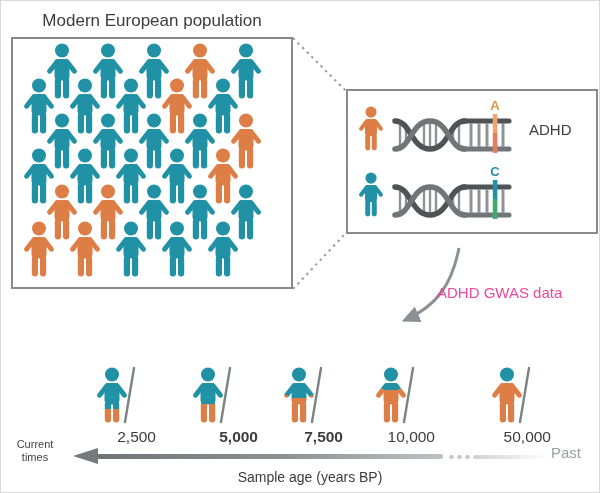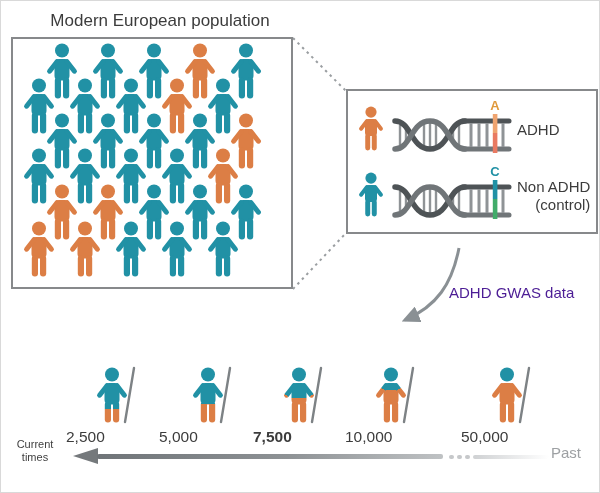--- a/index.html
+++ b/index.html
@@ -2,36 +2,36 @@
 <html><head>
 <meta charset="utf-8">
 <style>
   html,body{margin:0;padding:0;background:#ffffff;}
   .canvas{
     position:relative;width:598px;height:491px;background:#ffffff;
     border:1px solid #d9d9d9;overflow:hidden;
     font-family:"Liberation Sans", sans-serif;color:#3e3e3e;
   }
   .abs{position:absolute;}
-  .title{font-size:17px;color:#3c3c3c;text-align:center;line-height:1.25;padding-left:8px;}
+  .title{font-size:17px;color:#3c3c3c;text-align:center;line-height:1.25;}
   .left-title{left:0;top:9px;width:302px;}
   .right-title{left:352px;top:4px;width:240px;}
   .box{position:absolute;background:#ffffff;border:2px solid #87898b;box-sizing:border-box;}
   .pop-box{left:10px;top:36px;width:282px;height:252px;}
   .var-box{left:345px;top:88px;width:252px;height:145px;}
   .pop-person{position:absolute;width:42px;height:56px;}
   .overlay{position:absolute;left:0;top:0;pointer-events:none;}
   .var-row{position:absolute;left:0;width:100%;height:62px;display:flex;align-items:center;}
   .var-row .picon{margin-left:7px;flex:0 0 auto;}
   .var-row .dna{margin-left:4px;flex:0 0 auto;}
-  .var-label{margin-left:4px;font-size:15px;color:#3c3c3c;line-height:1.18;text-align:right;}
-  .gwas-label{left:448px;top:283px;width:150px;font-size:15px;color:#4c1d95;}
+  .var-label{margin-left:16px;font-size:15px;color:#3c3c3c;line-height:1.18;text-align:left;}
+  .gwas-label{left:436px;top:283px;width:150px;font-size:15px;color:#ec4899;}
   .study-heading{left:0;top:332px;width:598px;text-align:center;font-size:16px;letter-spacing:-0.2px;color:#3a3a3a;}
   .sample-fig{position:absolute;width:50px;height:60px;top:364px;}
-  .sample-label{position:absolute;top:427px;width:90px;text-align:left;font-size:15.5px;color:#3c3c3c;}
+  .sample-label{position:absolute;top:427px;width:90px;text-align:right;font-size:15.5px;color:#3c3c3c;}
   .tl-head{left:72px;top:447px;width:0;height:0;
     border-top:8px solid transparent;border-bottom:8px solid transparent;
     border-right:25px solid #75797c;}
   .tl-shaft{left:96px;top:453px;width:346px;height:5px;border-radius:2px;
     background:linear-gradient(to right,#6f7478,#8e9295 55%,#bfc2c4);}
   .tl-dot{top:453.5px;width:5px;height:4px;border-radius:2px;background:#c6c8ca;}
   .tl-light{left:472px;top:453.5px;width:76px;height:4px;border-radius:2px;
     background:linear-gradient(to right,#cfd1d3,rgba(245,245,245,0));}
   .tl-past{left:550px;top:443px;font-size:15px;color:#9da0a3;}
   .tl-current{left:2px;top:437px;width:64px;text-align:center;font-size:11px;color:#3f3f3f;line-height:1.15;}
@@ -428,24 +428,20 @@
             <g stroke="#8f9396" stroke-width="3">
               <line x1="80" y1="24" x2="80" y2="48"></line>
               <line x1="88" y1="24" x2="88" y2="48"></line>
               <line x1="96" y1="24" x2="96" y2="48"></line>
               <line x1="112" y1="24" x2="112" y2="48"></line>
             </g>
             <rect x="101.8" y="15" width="4.6" height="19" fill="#2191a5"></rect>
             <rect x="101.8" y="34" width="4.6" height="20" fill="#41ac6a"></rect>
             <text x="104" y="11" text-anchor="middle" font-size="13" font-weight="bold" font-family="Liberation Sans, sans-serif" fill="#2191a5">C</text>
           </svg></span>
-      <div class="var-label">
-        <span>Non ADHD</span><br>
-        <span>(control)</span>
-      </div>
     </div>
   </div>
 
   <div class="abs gwas-label">ADHD GWAS data</div>
 
 
   <div id="samples">
       <div class="sample-fig" style="left: 88px;"><svg width="50" height="60" viewBox="0 0 50 60">
           <defs>
             <linearGradient id="sg0" gradientUnits="userSpaceOnUse" x1="0" y1="0" x2="0" y2="60">
@@ -474,21 +470,21 @@
           <line x1="36" y1="57" x2="45" y2="3" stroke="#7d8285" stroke-width="2.4" stroke-linecap="round"></line>
           <g transform="translate(3,2)" fill="url(#sg1)">
             <circle cx="20" cy="7.5" r="7"></circle>
             <rect x="12.5" y="16" width="15" height="21.5" rx="4.5"></rect>
             <rect x="12.9" y="16.4" width="5" height="17" rx="2.5" transform="rotate(38 15.4 18.2)"></rect>
             <rect x="22.1" y="16.4" width="5" height="17" rx="2.5" transform="rotate(-38 24.6 18.2)"></rect>
             <rect x="12.8" y="34.5" width="6.2" height="21" rx="3"></rect>
             <rect x="21" y="34.5" width="6.2" height="21" rx="3"></rect>
           </g>
         </svg></div>
-      <div class="sample-label" style="left: 158px;">5,000</div>
+      <div class="sample-label" style="left: 167px; font-weight: bold;">5,000</div>
       <div class="sample-fig" style="left: 275px;"><svg width="50" height="60" viewBox="0 0 50 60">
           <defs>
             <linearGradient id="sg2" gradientUnits="userSpaceOnUse" x1="0" y1="0" x2="0" y2="60">
               <stop offset="0.5186666666666667" stop-color="#2191a5"></stop>
               <stop offset="0.5186666666666667" stop-color="#dc7e45"></stop>
             </linearGradient>
           </defs>
           <line x1="36" y1="57" x2="45" y2="3" stroke="#7d8285" stroke-width="2.4" stroke-linecap="round"></line>
           <g transform="translate(3,2)" fill="url(#sg2)">
             <circle cx="20" cy="7.5" r="7"></circle>
@@ -543,14 +539,15 @@
   <div class="abs tl-dot" style="left:448px;"></div>
   <div class="abs tl-dot" style="left:456px;"></div>
   <div class="abs tl-dot" style="left:464px;"></div>
   <div class="abs tl-light"></div>
 
   <div class="abs tl-current">
     <span>Current</span><br>
     <span>times</span>
   </div>
   <div class="abs tl-past">Past</div>
+  <div class="abs axis-label">Sample age (years BP)</div>
 
 </div>
 
 </body></html>

